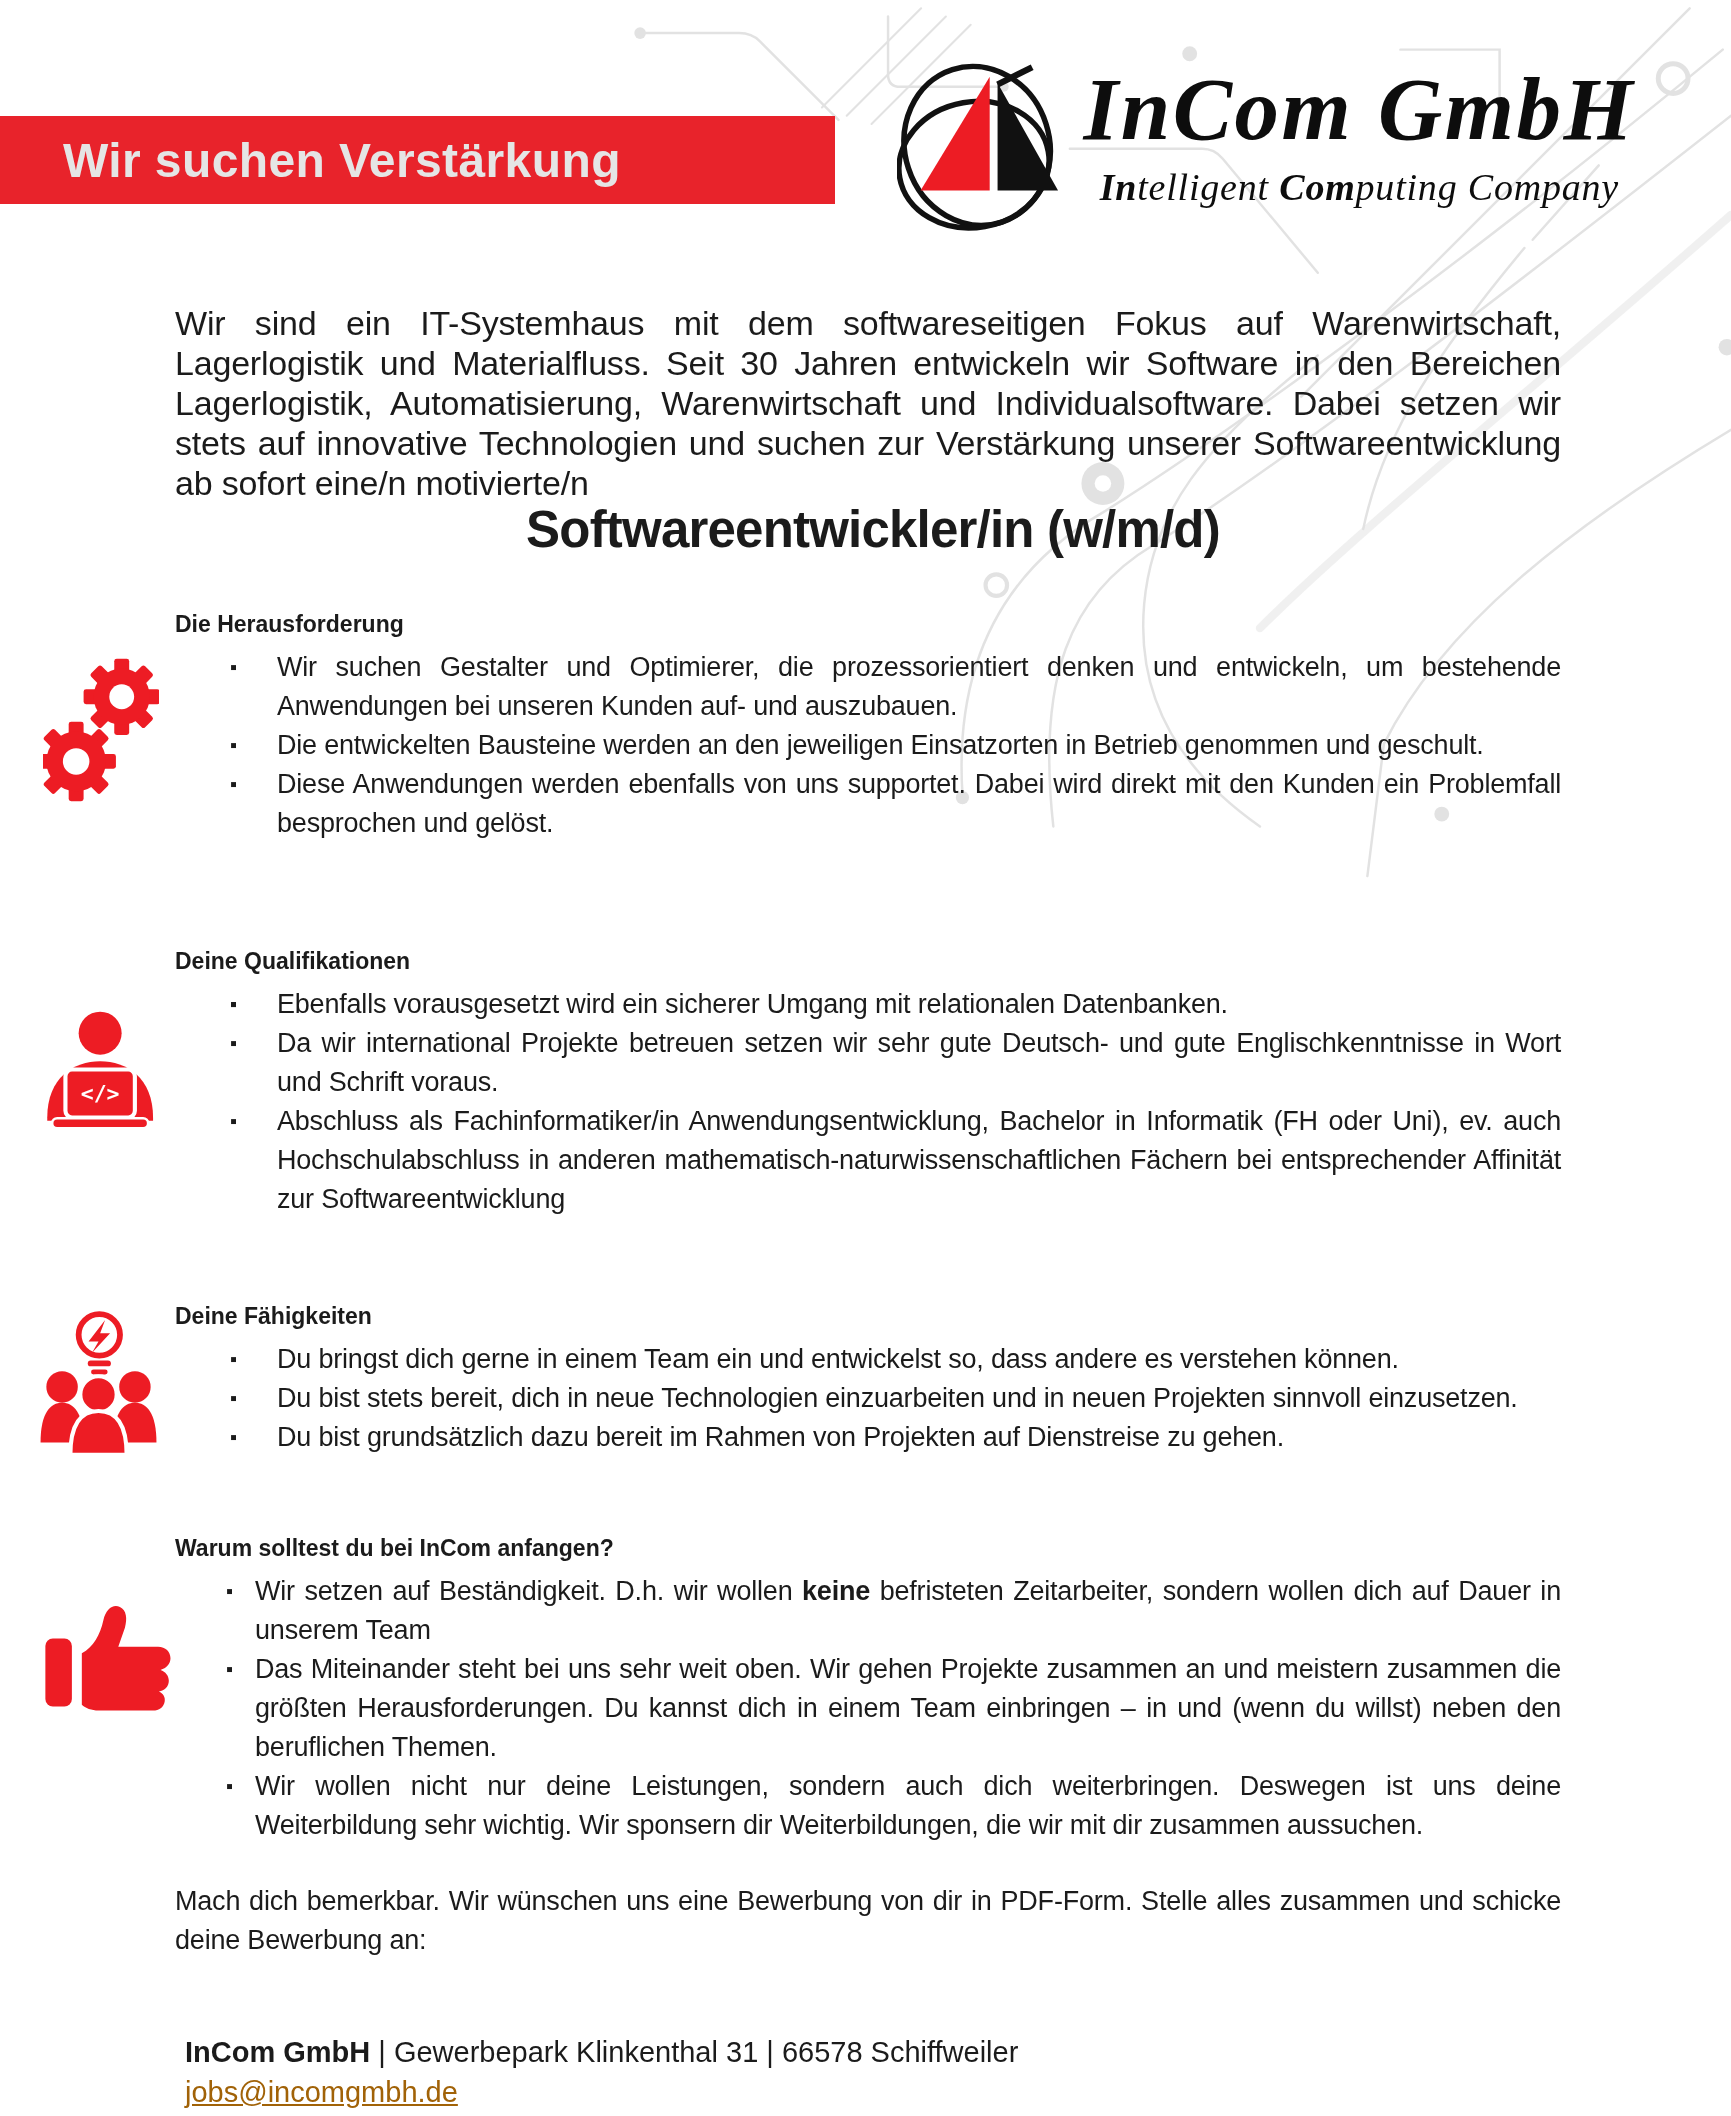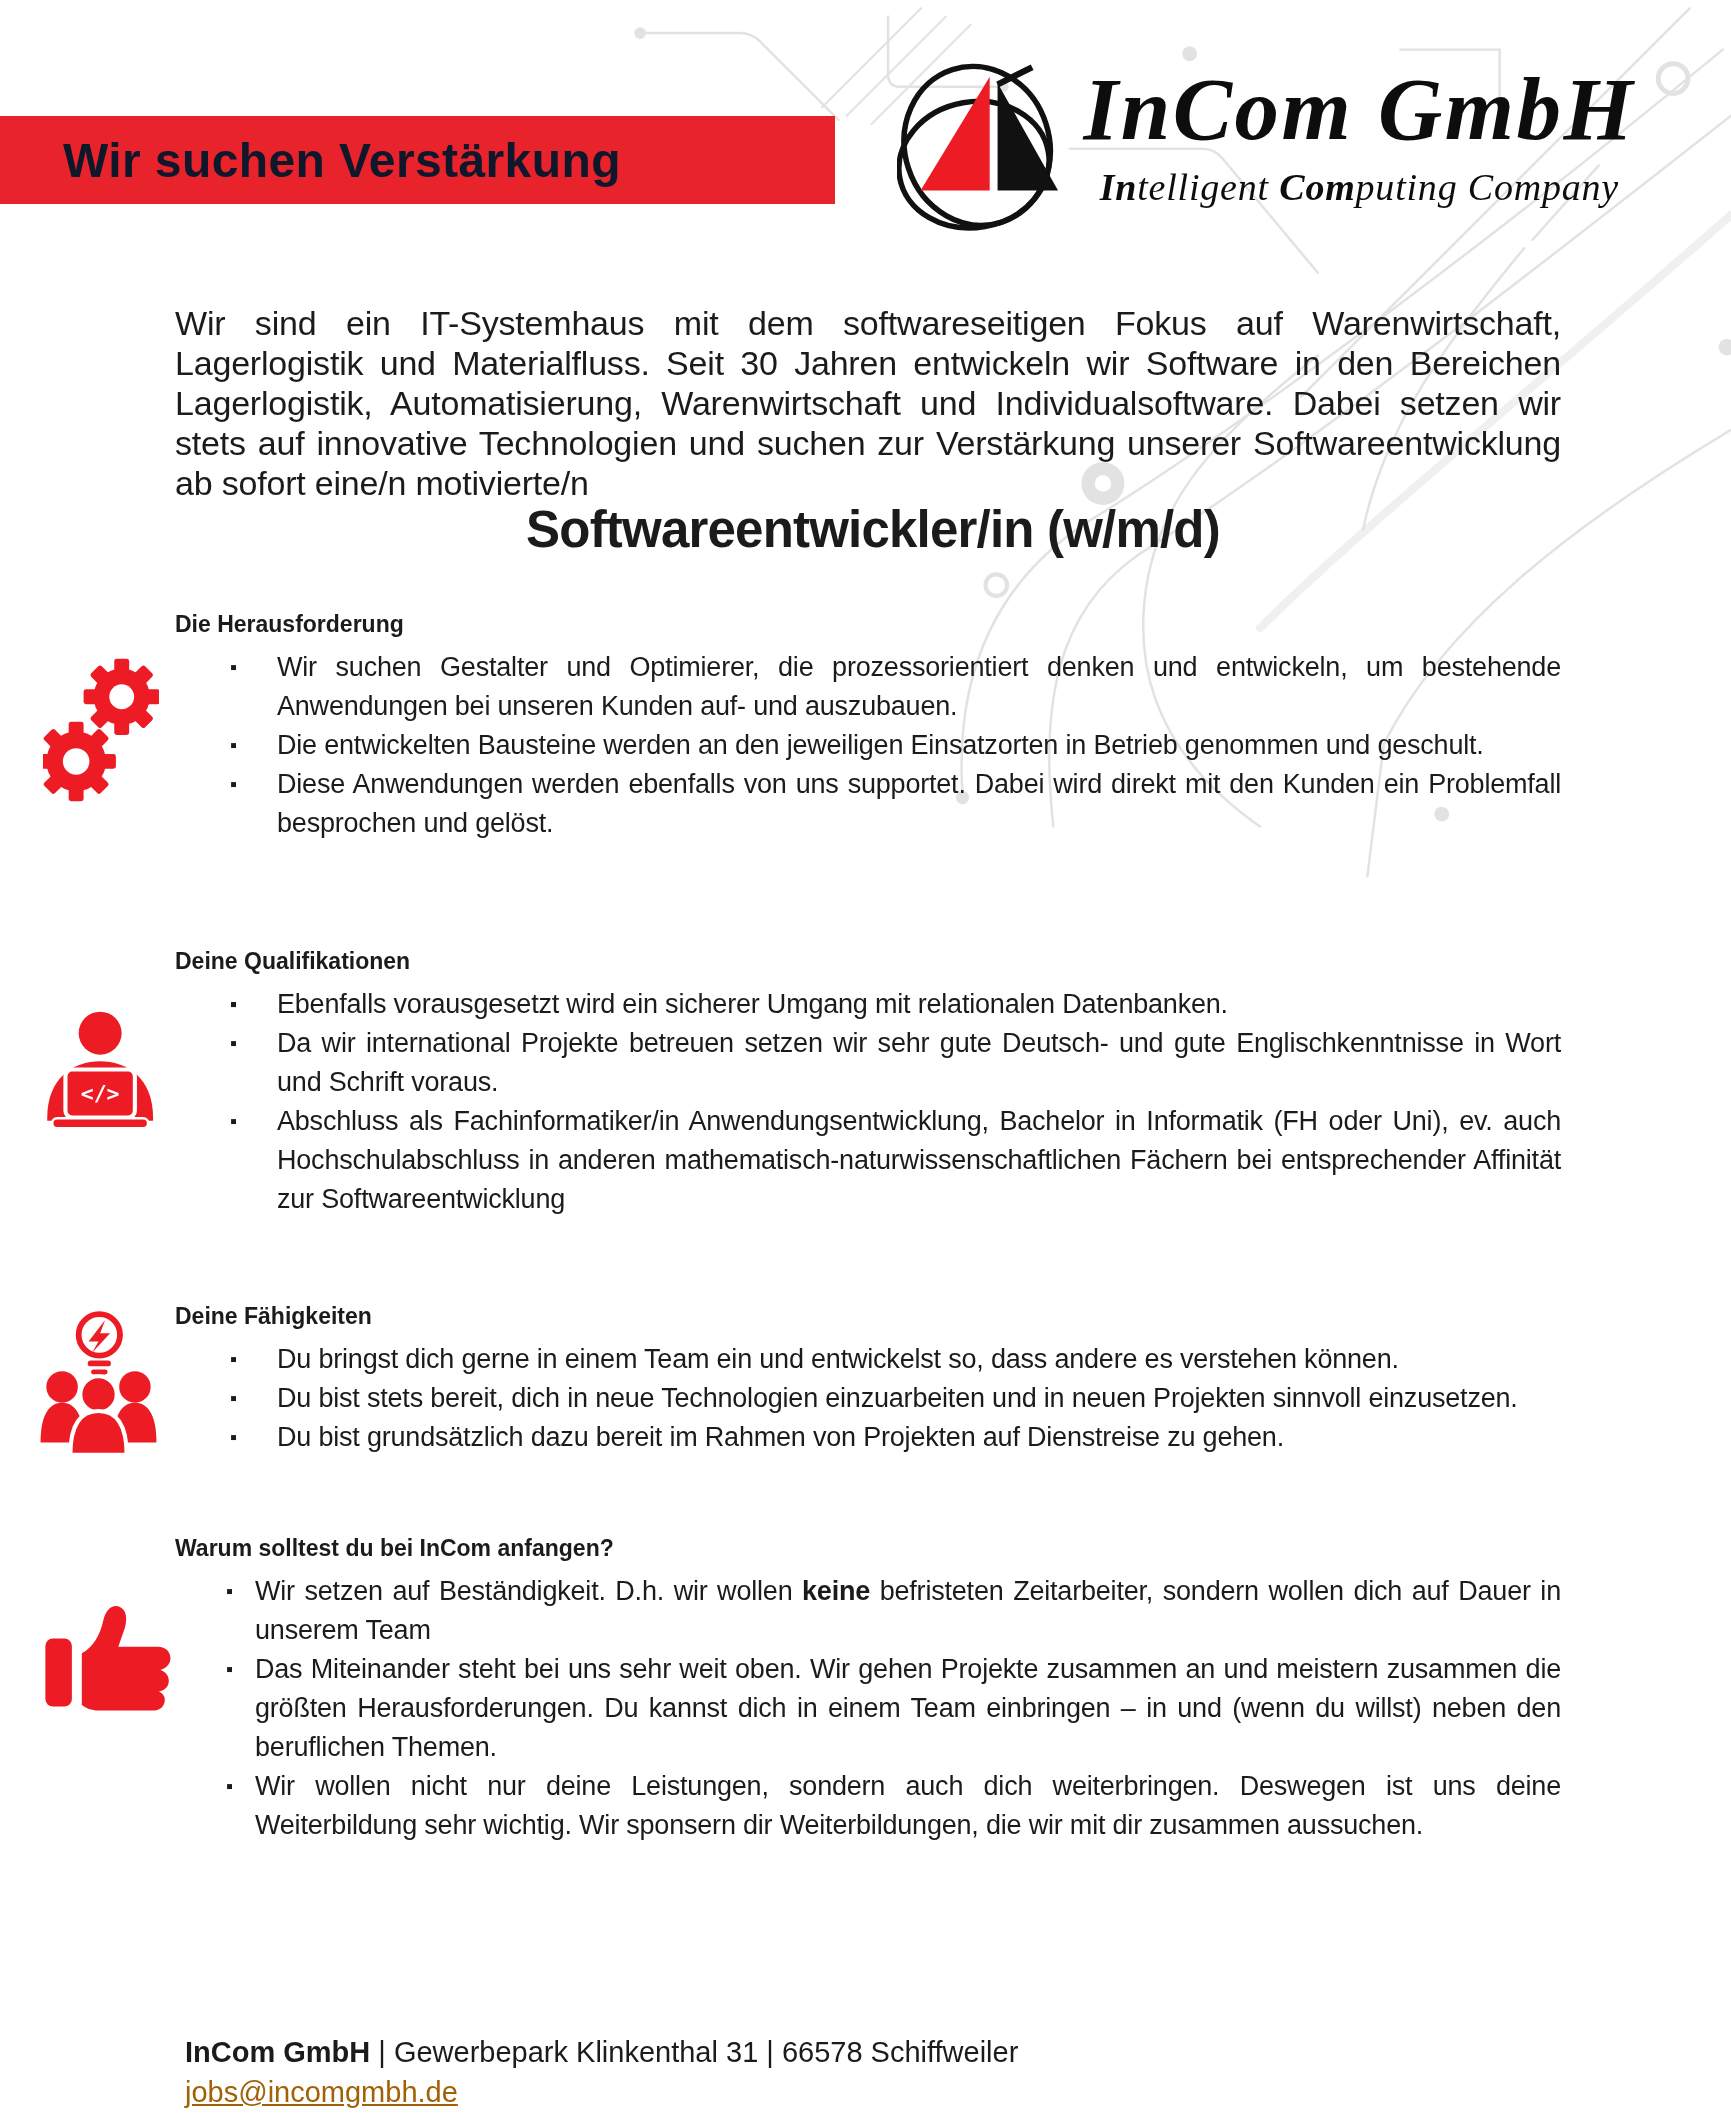--- a/index.html
+++ b/index.html
@@ -14,21 +14,21 @@
   .page *{box-sizing:border-box;}
 
   
   .circuit{position:absolute;top:0;left:574px;width:1157px;height:967px;z-index:0;opacity:.6;pointer-events:none;}
 
   
   .banner{
     position:absolute;top:116px;left:0;width:835px;height:88px;
     background:#e8232b;display:flex;align-items:center;padding-left:63px;z-index:2;
   }
-  .banner span{color:#0f172a;font-size:48px;font-weight:bold;letter-spacing:0.4px;}
+  .banner span{color:#e5e5e5;font-size:48px;font-weight:bold;letter-spacing:0.4px;}
 
   
   .logo{position:absolute;top:43px;left:897px;width:818px;display:flex;z-index:1;}
   .logo-mark{width:165px;height:197px;flex:0 0 auto;}
   .logo-text{padding-top:21.5px;padding-left:21.5px;font-family:"Liberation Serif", serif;font-style:italic;color:#0d0d0d;}
   .logo-company{font-size:89px;font-weight:bold;line-height:1;letter-spacing:2.5px;white-space:nowrap;}
   .logo-tagline{font-size:38px;margin-top:11.6px;letter-spacing:0.8px;white-space:nowrap;text-align:center;}
   .logo-tagline b{font-weight:bold;}
 
   
@@ -219,20 +219,21 @@
   <div class="section" style="top:1532px">
     <div class="sec-heading">Warum solltest du bei InCom anfangen?</div>
     <ul class="bullets tight">
       <li><span class="bm">▪</span><span>Wir setzen auf Beständigkeit. D.h. wir wollen </span><b>keine</b><span> befristeten Zeitarbeiter, sondern wollen dich auf Dauer in unserem Team</span></li>
       <li><span class="bm">▪</span><span>Das Miteinander steht bei uns sehr weit oben. Wir gehen Projekte zusammen an und meistern zusammen die größten Herausforderungen. Du kannst dich in einem Team einbringen – in und (wenn du willst) neben den beruflichen Themen.</span></li>
       <li><span class="bm">▪</span><span>Wir wollen nicht nur deine Leistungen, sondern auch dich weiterbringen. Deswegen ist uns deine Weiterbildung sehr wichtig. Wir sponsern dir Weiterbildungen, die wir mit dir zusammen aussuchen.</span></li>
     </ul>
   </div>
 
   <div class="closing" style="top:1878px">
+    <div class="closing-text">Mach dich bemerkbar. Wir wünschen uns eine Bewerbung von dir in PDF-Form. Stelle alles zusammen und schicke deine Bewerbung an:</div>
   </div>
 
   <div class="footer">
     <div class="footer-line"><b>InCom GmbH</b><span> | Gewerbepark Klinkenthal 31 | 66578 Schiffweiler</span></div>
     <div class="footer-email"><a href="#">jobs@incomgmbh.de</a></div>
   </div>
 
 </div>
 
 

